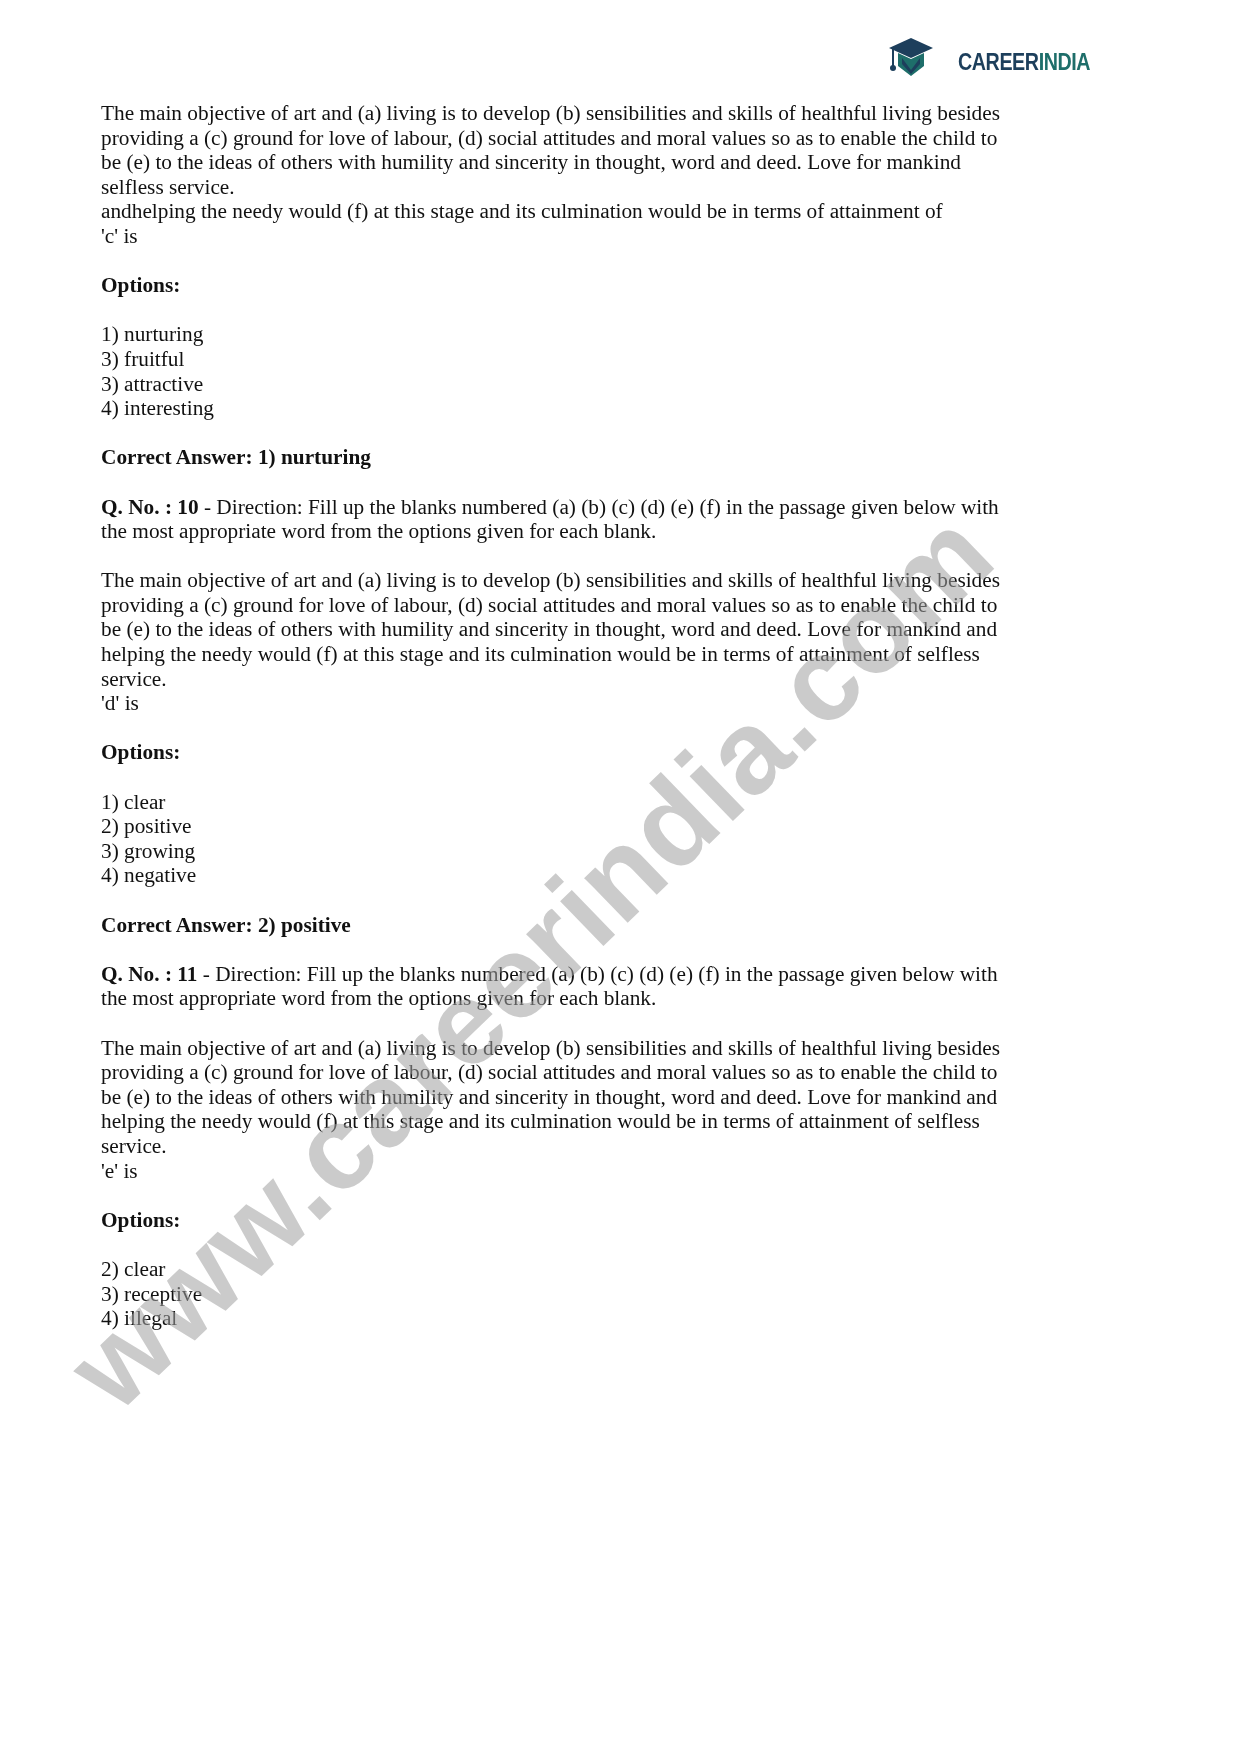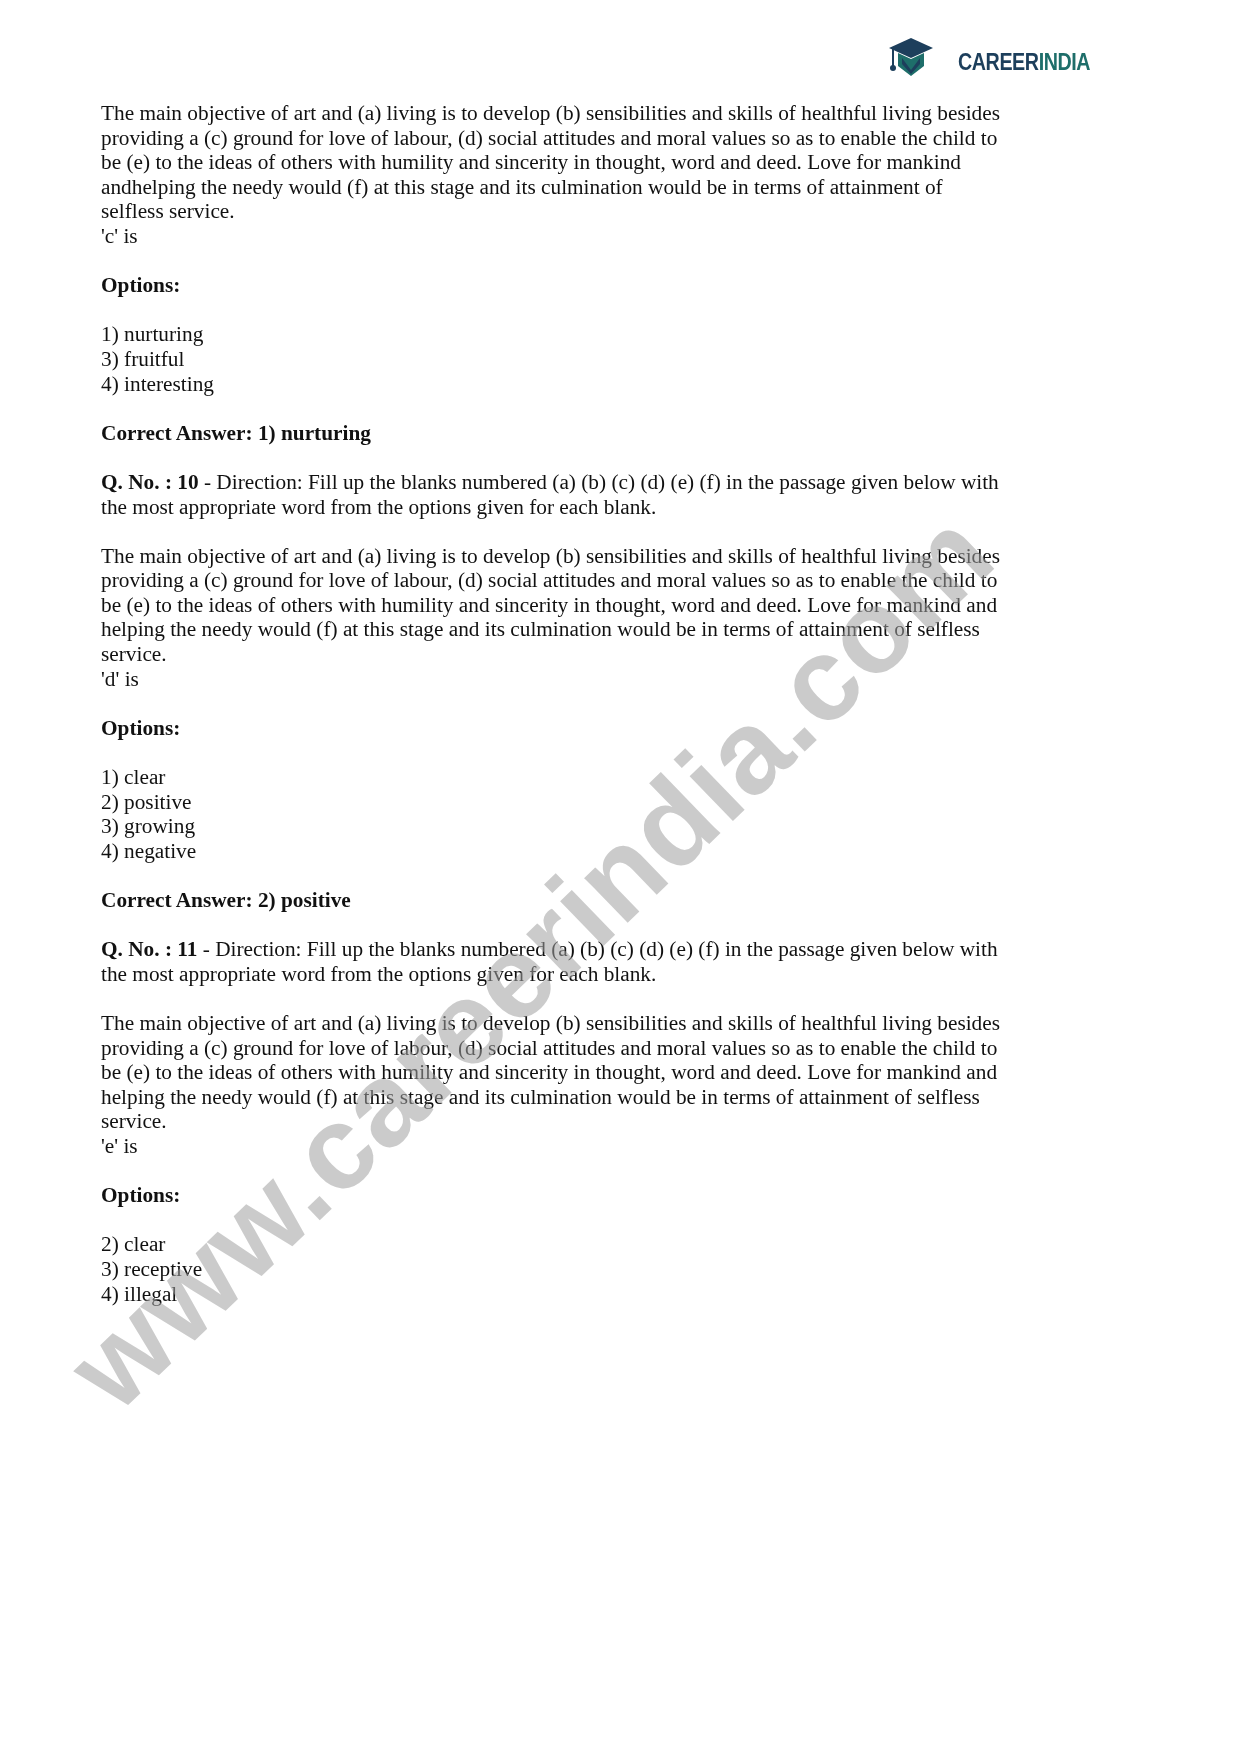--- a/index.html
+++ b/index.html
@@ -53,28 +53,29 @@
     <span class="c1">CAREER</span><span class="c2">INDIA</span>
   </div>
 </div>
 
 <div class="content">
 
   <section>
     <p>The main objective of art and (a) living is to develop (b) sensibilities and skills of healthful living besides</p>
     <p>providing a (c) ground for love of labour, (d) social attitudes and moral values so as to enable the child to</p>
     <p>be (e) to the ideas of others with humility and sincerity in thought, word and deed. Love for mankind</p>
+    <p>selfless service.</p>
     <p>andhelping the needy would (f) at this stage and its culmination would be in terms of attainment of</p>
-    <p>selfless service.</p>
     <p>'c' is</p>
     <div class="gap"></div>
     <p class="bold">Options:</p>
     <div class="gap"></div>
     <p>1) nurturing</p>
     <p>3) fruitful</p>
+    <p>3) attractive</p>
     <p>4) interesting</p>
     <div class="gap"></div>
     <p class="bold">Correct Answer: 1) nurturing</p>
     <div class="gap"></div>
   </section>
 
   <section>
     <p><span class="bold">Q. No. : 10</span><span> - Direction: Fill up the blanks numbered (a) (b) (c) (d) (e) (f) in the passage given below with</span></p>
     <p>the most appropriate word from the options given for each blank.</p>
     <div class="gap"></div>

